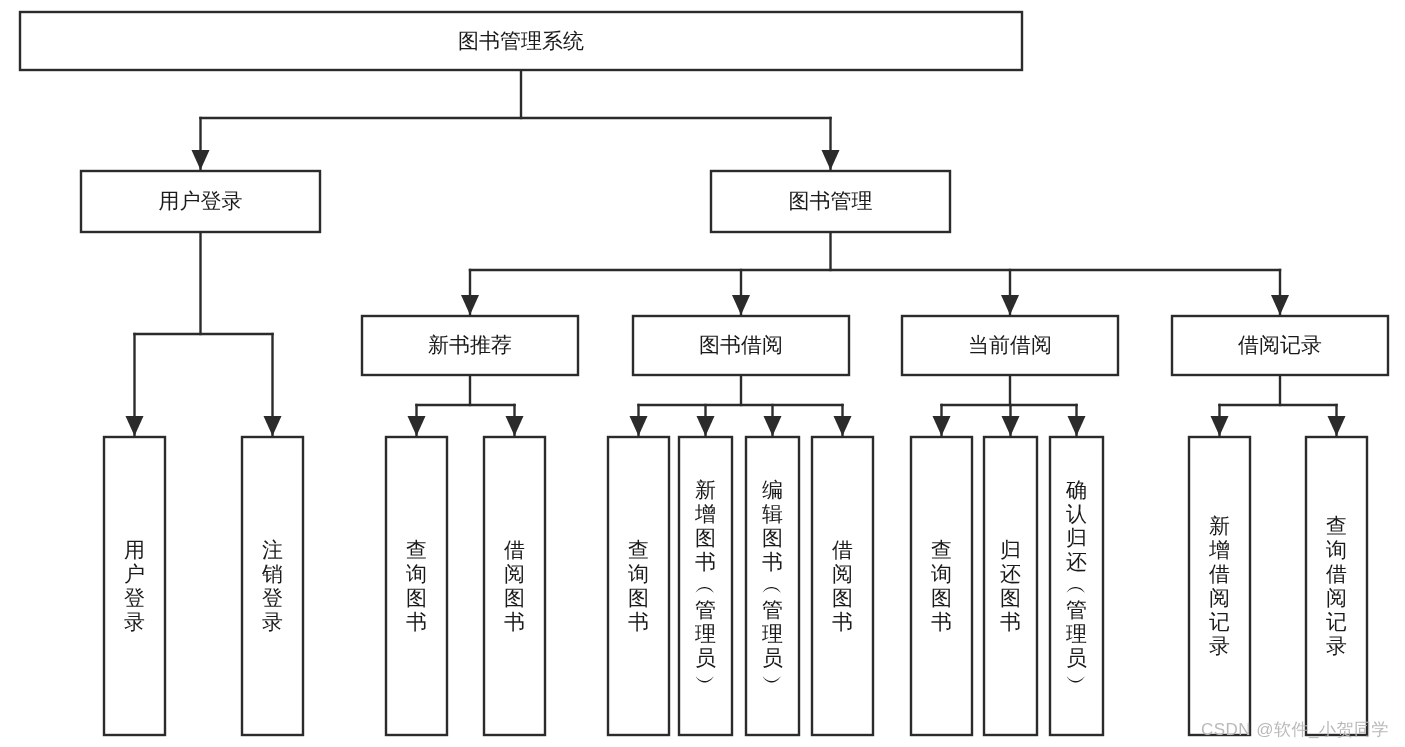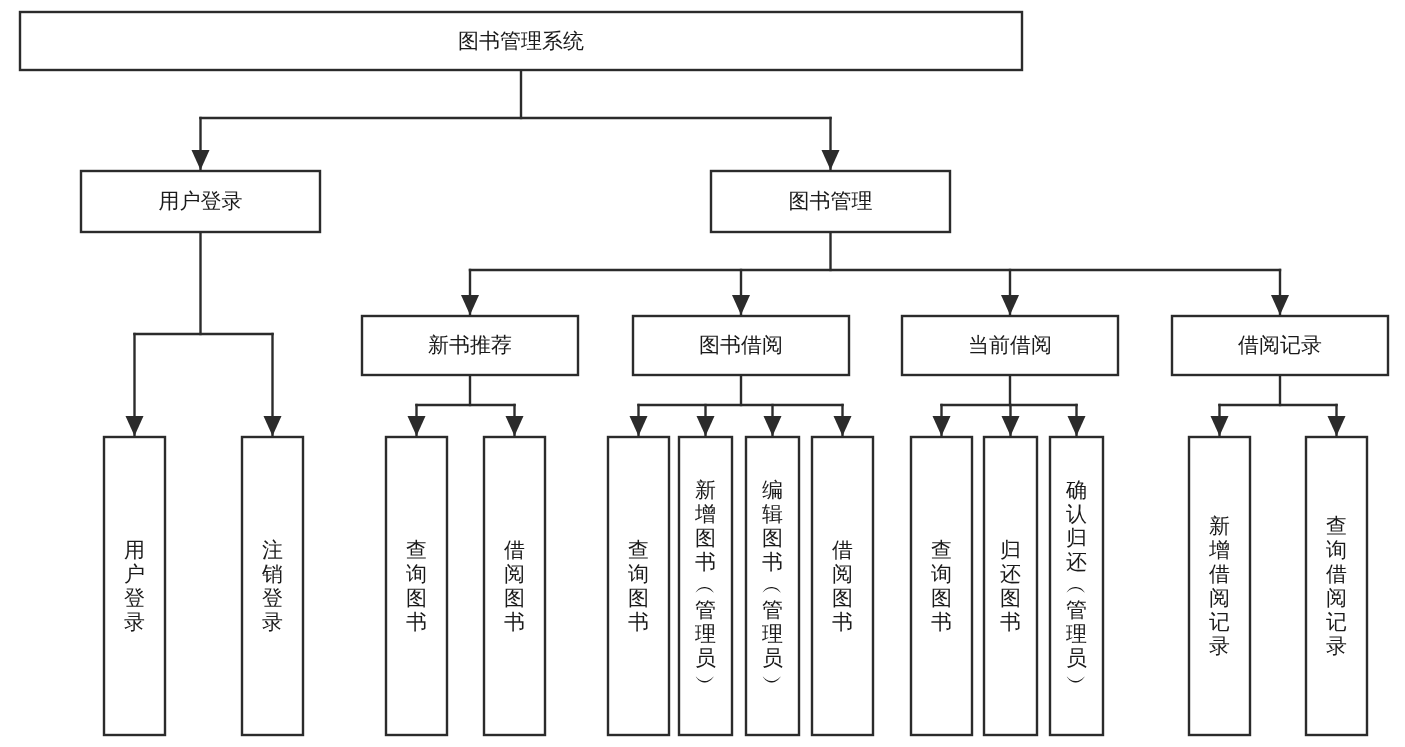--- a/index.html
+++ b/index.html
@@ -213,13 +213,14 @@
         <g>
           <rect x="1189" y="437" width="61" height="298" class="node-box"></rect>
           <text x="1219.5" class="node-label-v"><tspan x="1219.5" y="532.72">新</tspan><tspan x="1219.5" y="556.72">增</tspan><tspan x="1219.5" y="580.72">借</tspan><tspan x="1219.5" y="604.72">阅</tspan><tspan x="1219.5" y="628.72">记</tspan><tspan x="1219.5" y="652.72">录</tspan></text>
         </g>
         <g>
           <rect x="1306" y="437" width="61" height="298" class="node-box"></rect>
           <text x="1336.5" class="node-label-v"><tspan x="1336.5" y="532.72">查</tspan><tspan x="1336.5" y="556.72">询</tspan><tspan x="1336.5" y="580.72">借</tspan><tspan x="1336.5" y="604.72">阅</tspan><tspan x="1336.5" y="628.72">记</tspan><tspan x="1336.5" y="652.72">录</tspan></text>
         </g>
       </g>
   </svg>
+  <div class="watermark">CSDN @软件_小贺同学</div>
 </div>
 
 </body></html>

